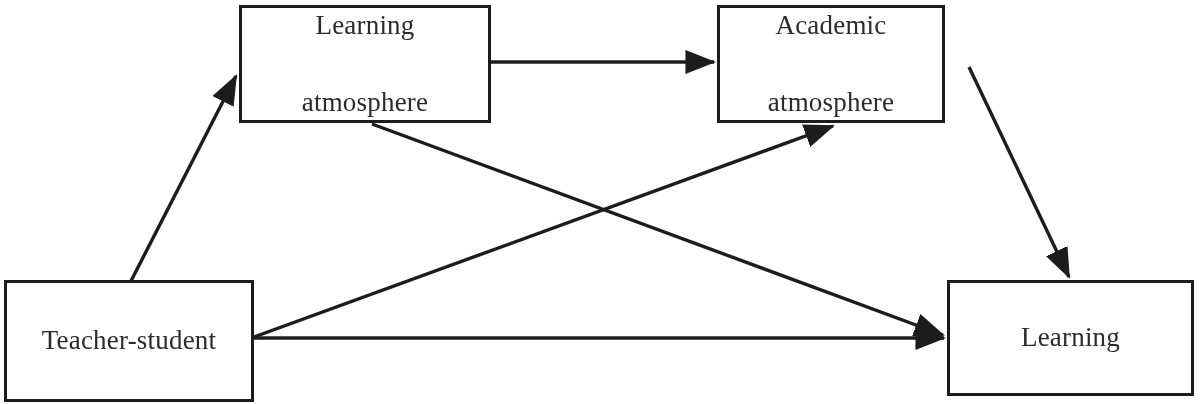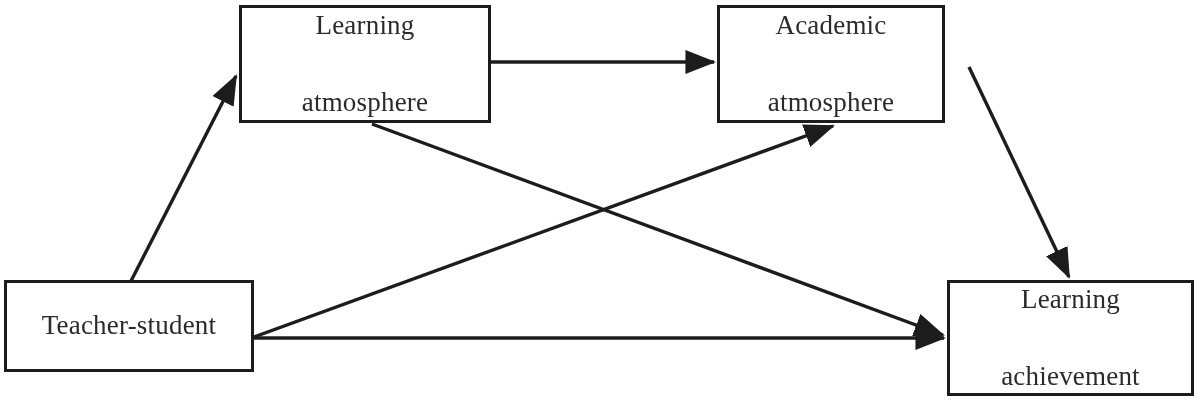--- a/index.html
+++ b/index.html
@@ -68,22 +68,21 @@
   <div class="node" id="node-0" style="left: 239px; top: 5px; width: 252px; height: 118px;">
     <span class="line1">Learning</span>
     <span class="line2">atmosphere</span>
   </div>
 
   <div class="node" id="node-1" style="left: 717px; top: 5px; width: 228px; height: 118px;">
     <span class="line1">Academic</span>
     <span class="line2">atmosphere</span>
   </div>
 
-  <div class="node" id="node-2" style="left: 4px; top: 280px; width: 250px; height: 92px;">
+  <div class="node" id="node-2" style="left: 4px; top: 280px; width: 250px; height: 122px;">
     <span class="line1">Teacher-student</span>
   </div>
 
   <div class="node" id="node-3" style="left: 947px; top: 280px; width: 247px; height: 116px;">
     <span class="line1">Learning</span>
-    <span class="line2">achievement</span>
   </div>
 
 </div>
 
 </body></html>

